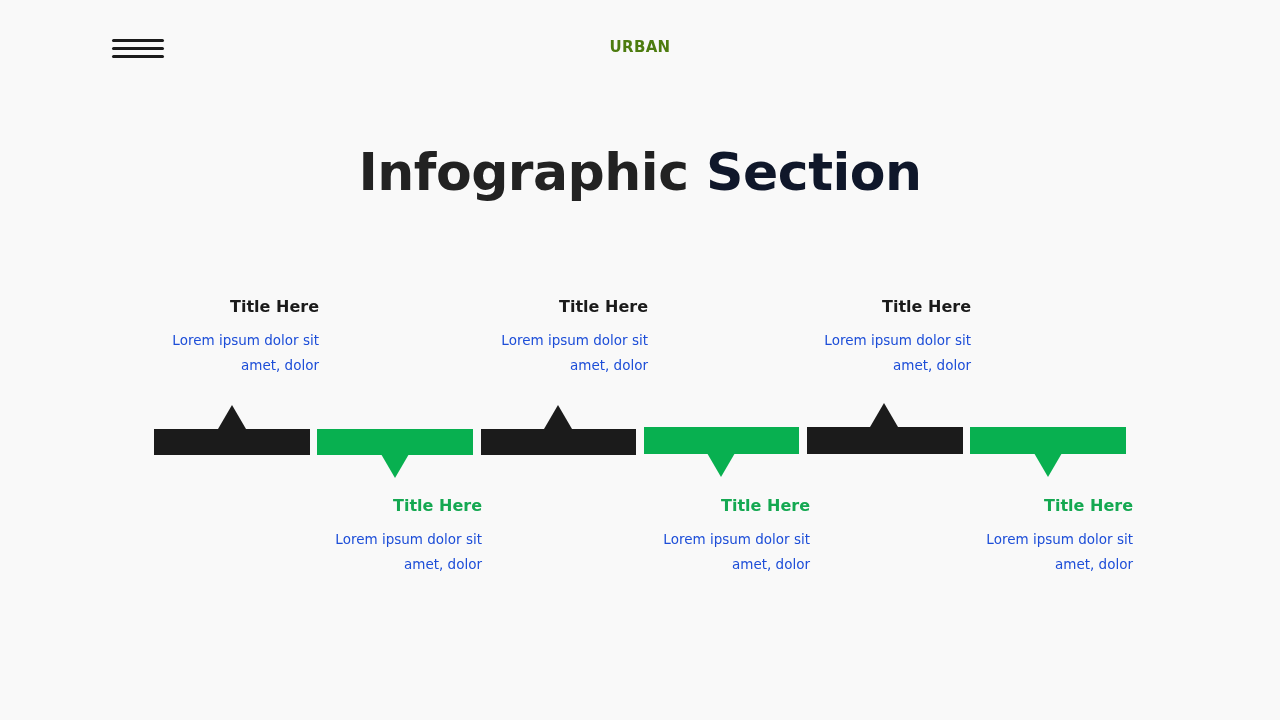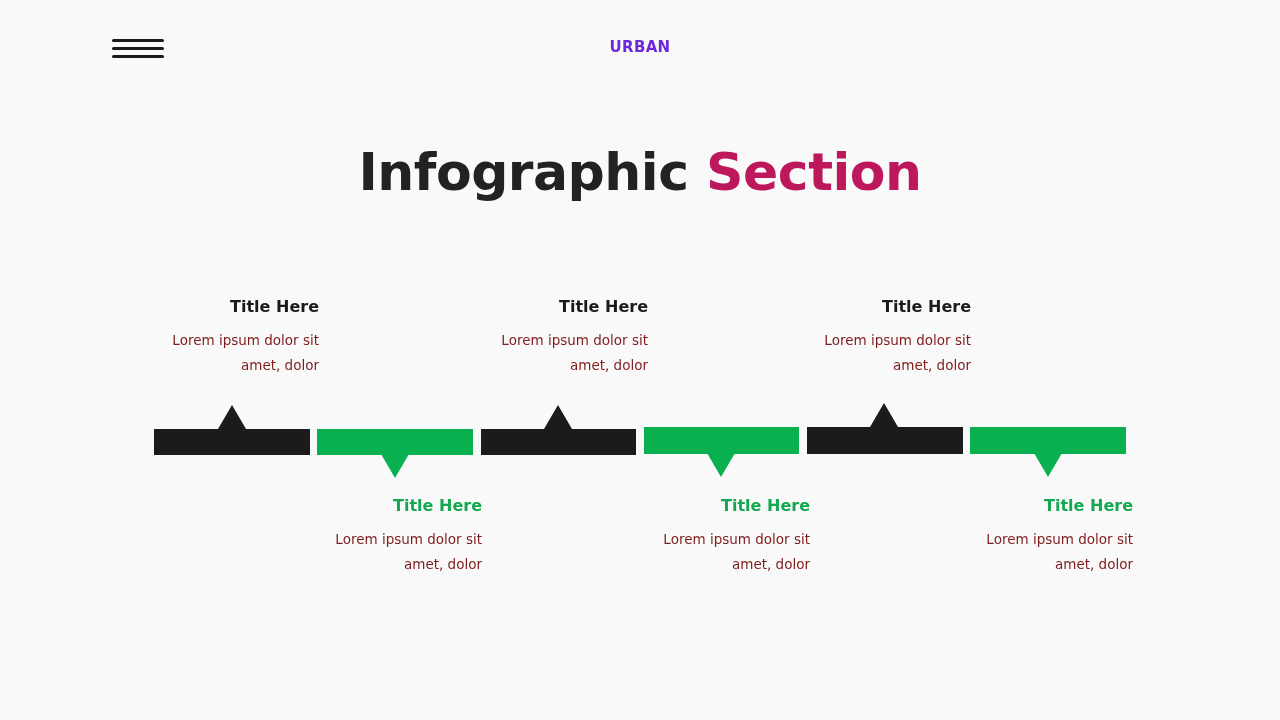--- a/index.html
+++ b/index.html
@@ -38,38 +38,38 @@
     .brand {
       position: absolute;
       left: 0;
       width: 1280px;
       top: 38px;
       text-align: center;
       font-family: "DejaVu Sans", sans-serif;
       font-weight: bold;
       font-size: 15px;
       letter-spacing: 0.3px;
-      color: #6d28d9;
+      color: #4d7c0f;
     }
 
     .page-title {
       position: absolute;
       left: 0;
       width: 1280px;
       top: 138px;
       text-align: center;
       font-family: "DejaVu Sans", sans-serif;
       font-weight: bold;
       font-size: 52px;
       letter-spacing: -0.5px;
       color: #222222;
       line-height: 68px;
     }
     .page-title .accent {
-      color: #be185d;
+      color: #0f172a;
       text-align: center;
     }
 
     .bar {
       position: absolute;
       height: 26px;
     }
     .bar.dark { background: #1b1b1b; }
     .bar.green { background: #08b050; }
 
@@ -101,21 +101,21 @@
       font-size: 16px;
       line-height: 22px;
       margin: 0 0 10px 0;
     }
     .text-block.top .t-title { color: #1b1b1b; }
     .text-block.bottom .t-title { color: #14a851; }
     .text-block .t-body {
       font-family: "DejaVu Sans", sans-serif;
       font-size: 13.5px;
       line-height: 25px;
-      color: #7f1d1d;
+      color: #1d4ed8;
     }
   </style>
 </head>
 <body>
 
 <div class="menu-icon">
   <span></span>
   <span></span>
   <span></span>
 </div>

